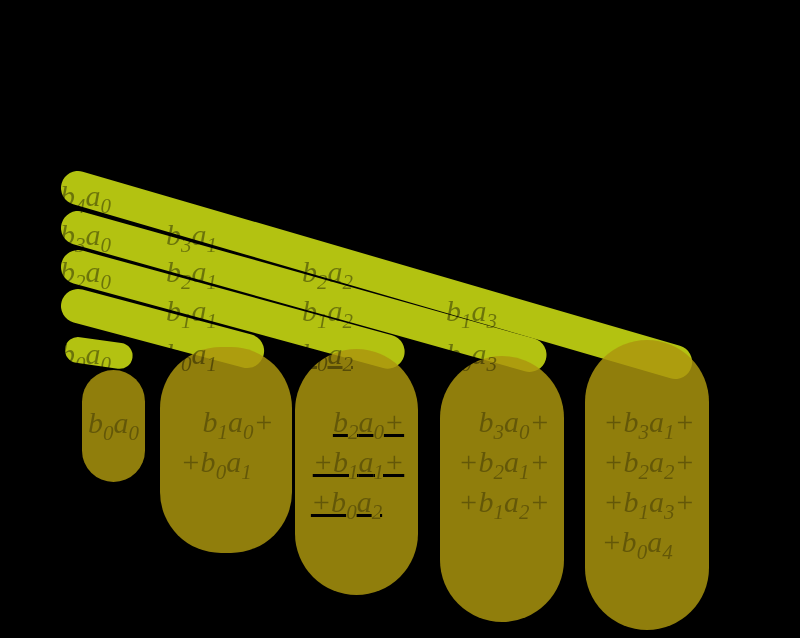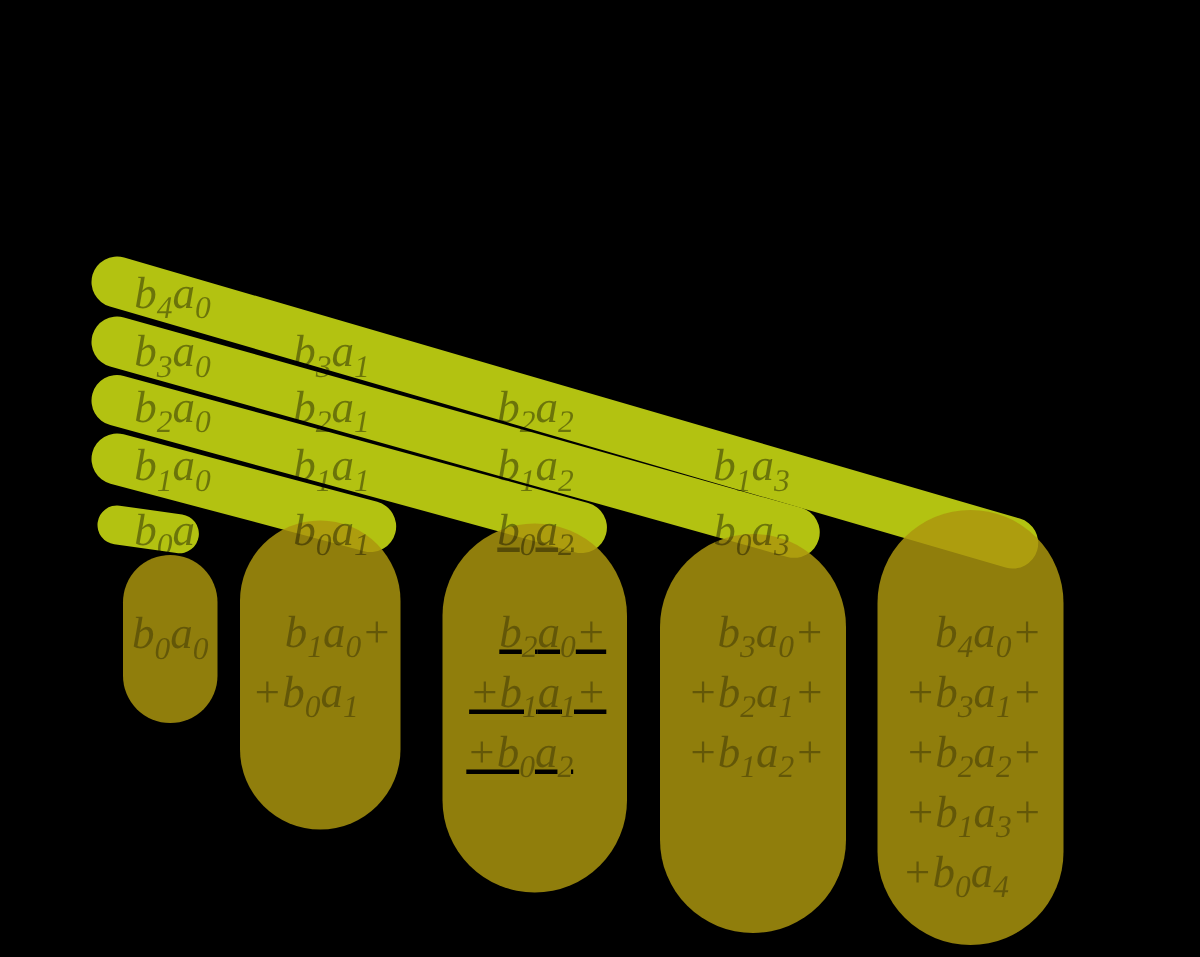--- a/index.html
+++ b/index.html
@@ -54,21 +54,20 @@
   }
   .sum-line.first { transform: translateX(12px); }
   .sum-line.last  { transform: translateX(-10px); }
   .sum-line.mid   { transform: translateX(2px); }
   .sum-line.only  { transform: none; }
 
   
   .term {
     position: absolute;
     width: 110px;
-    text-align: center;
     font-style: italic;
     font-size: 30px;
     line-height: 42px;
     color: var(--color-term_text);
     z-index: 4;
     white-space: nowrap;
   }
 
   sub {
     font-size: 21px;
@@ -86,21 +85,21 @@
   <div class="band" style="left:61px; top:250px; width:355px; transform:rotate(15.3deg);"></div>
   <div class="band" style="left:61px; top:289px; width:209px; transform:rotate(14.9deg);"></div>
   <div class="band small" style="left:65px; top:337px; width:68px; transform:rotate(8deg);"></div>
 
   <div class="capsule" style="left:82px; top:370px; width:63px; height:112px; border-radius:32px;">
     <div class="sum-lines" style="top:33px;">
       <span class="sum-line only">b<sub>0</sub>a<sub>0</sub></span>
     </div>
   </div>
 
-  <div class="capsule" style="left:160px; top:347px; width:107px; height:206px; border-radius:61px;">
+  <div class="capsule" style="left:160px; top:347px; width:132px; height:206px; border-radius:61px;">
     <div class="sum-lines" style="top:55px;">
       <span class="sum-line first">b<sub>1</sub>a<sub>0</sub>+</span>
       <span class="sum-line last">+b<sub>0</sub>a<sub>1</sub></span>
     </div>
   </div>
 
   <div class="capsule" style="left:295px; top:349px; width:123px; height:246px; border-radius:62px;">
     <div class="sum-lines" style="top:53px;text-decoration:underline;">
       <span class="sum-line first">b<sub>2</sub>a<sub>0</sub>+</span>
       <span class="sum-line mid">+b<sub>1</sub>a<sub>1</sub>+</span>
@@ -111,38 +110,36 @@
   <div class="capsule" style="left:440px; top:356px; width:124px; height:266px; border-radius:62px;">
     <div class="sum-lines" style="top:46px;">
       <span class="sum-line first">b<sub>3</sub>a<sub>0</sub>+</span>
       <span class="sum-line mid">+b<sub>2</sub>a<sub>1</sub>+</span>
       <span class="sum-line mid">+b<sub>1</sub>a<sub>2</sub>+</span>
     </div>
   </div>
 
   <div class="capsule" style="left:585px; top:340px; width:124px; height:290px; border-radius:62px;">
     <div class="sum-lines" style="top:62px;">
-      <span class="sum-line first">b<sub>4</sub>a<sub>0</sub>+</span>
       <span class="sum-line mid">+b<sub>3</sub>a<sub>1</sub>+</span>
       <span class="sum-line mid">+b<sub>2</sub>a<sub>2</sub>+</span>
       <span class="sum-line mid">+b<sub>1</sub>a<sub>3</sub>+</span>
       <span class="sum-line last">+b<sub>0</sub>a<sub>4</sub></span>
     </div>
   </div>
 
   <span class="term" style="left:60px;  top:175px;">b<sub>4</sub>a<sub>0</sub></span>
 
   <span class="term" style="left:60px;  top:214px;">b<sub>3</sub>a<sub>0</sub></span>
   <span class="term" style="left:166px; top:214px;">b<sub>3</sub>a<sub>1</sub></span>
 
   <span class="term" style="left:60px;  top:251px;">b<sub>2</sub>a<sub>0</sub></span>
   <span class="term" style="left:166px; top:251px;">b<sub>2</sub>a<sub>1</sub></span>
   <span class="term" style="left:302px; top:251px;">b<sub>2</sub>a<sub>2</sub></span>
 
-  <span class="term" style="left:60px;  top:290px;">b<sub>1</sub>a<sub>0</sub></span>
   <span class="term" style="left:166px; top:290px;">b<sub>1</sub>a<sub>1</sub></span>
   <span class="term" style="left:302px; top:290px;">b<sub>1</sub>a<sub>2</sub></span>
   <span class="term" style="left:446px; top:290px;">b<sub>1</sub>a<sub>3</sub></span>
 
   <span class="term" style="left:60px;  top:333px;">b<sub>0</sub>a<sub>0</sub></span>
   <span class="term" style="left:166px; top:333px;">b<sub>0</sub>a<sub>1</sub></span>
   <span class="term" style="left:302px; top:333px;text-decoration:underline;">b<sub>0</sub>a<sub>2</sub></span>
   <span class="term" style="left:446px; top:333px;">b<sub>0</sub>a<sub>3</sub></span>
 
 </div>

